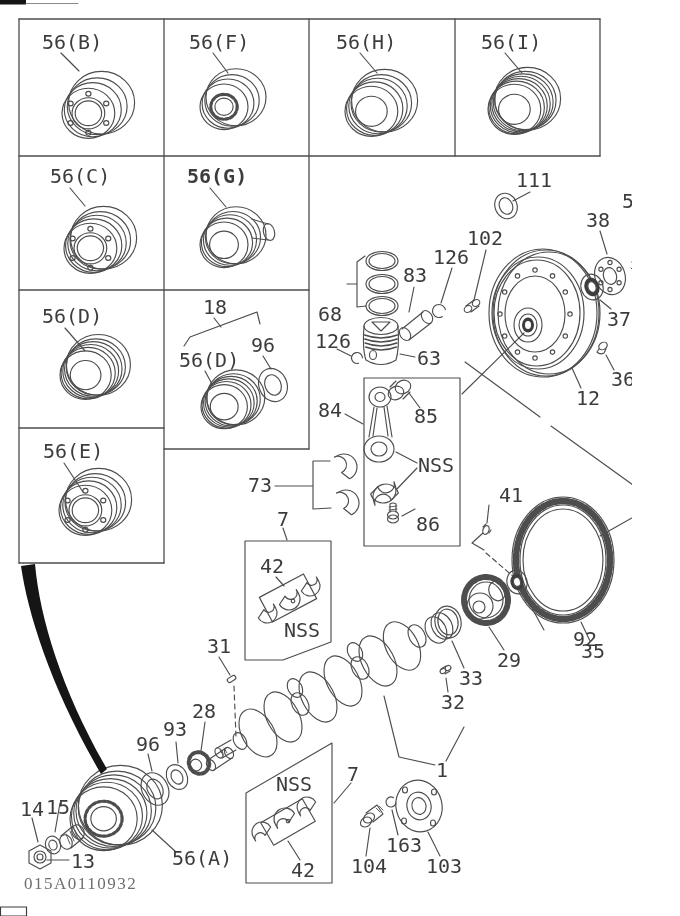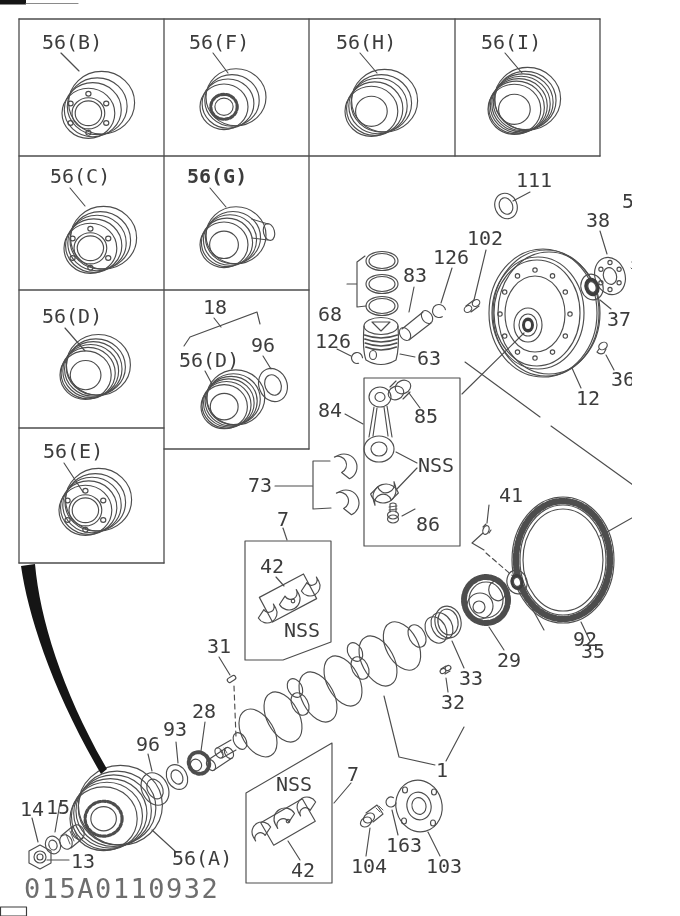--- a/index.html
+++ b/index.html
@@ -2,21 +2,21 @@
 <html><head>
 <meta charset="utf-8">
 <style>
   html,body{margin:0;padding:0;background:#fff;}
   .stage{position:relative;width:632px;height:916px;background:#ffffff;overflow:hidden;
          font-family:"DejaVu Sans Mono",monospace;}
   .stage svg{position:absolute;left:0;top:0;}
   #art *{vector-effect:non-scaling-stroke;}
   .callout{position:absolute;font-size:20px;line-height:1;color:#3c3c3c;
            letter-spacing:0px;white-space:nowrap;font-family:"DejaVu Sans Mono",monospace;}
-  .callout.code{font-size:27px;color:#6e6e6e;letter-spacing:1.5px;}
+  .callout.code{font-size:17px;color:#6e6e6e;letter-spacing:1.5px;font-family:Liberation Serif, serif;}
 </style>
 </head>
 <body>
 
 <div class="stage">
 
   <svg id="art" width="680" height="916" viewBox="0 0 680 916" stroke="#4d4d4d" fill="none" stroke-width="1.15" stroke-linecap="round" stroke-linejoin="round">
 
     <g>
       <rect x="0" y="0" width="26" height="4.5" fill="#151515" stroke="none"></rect>

